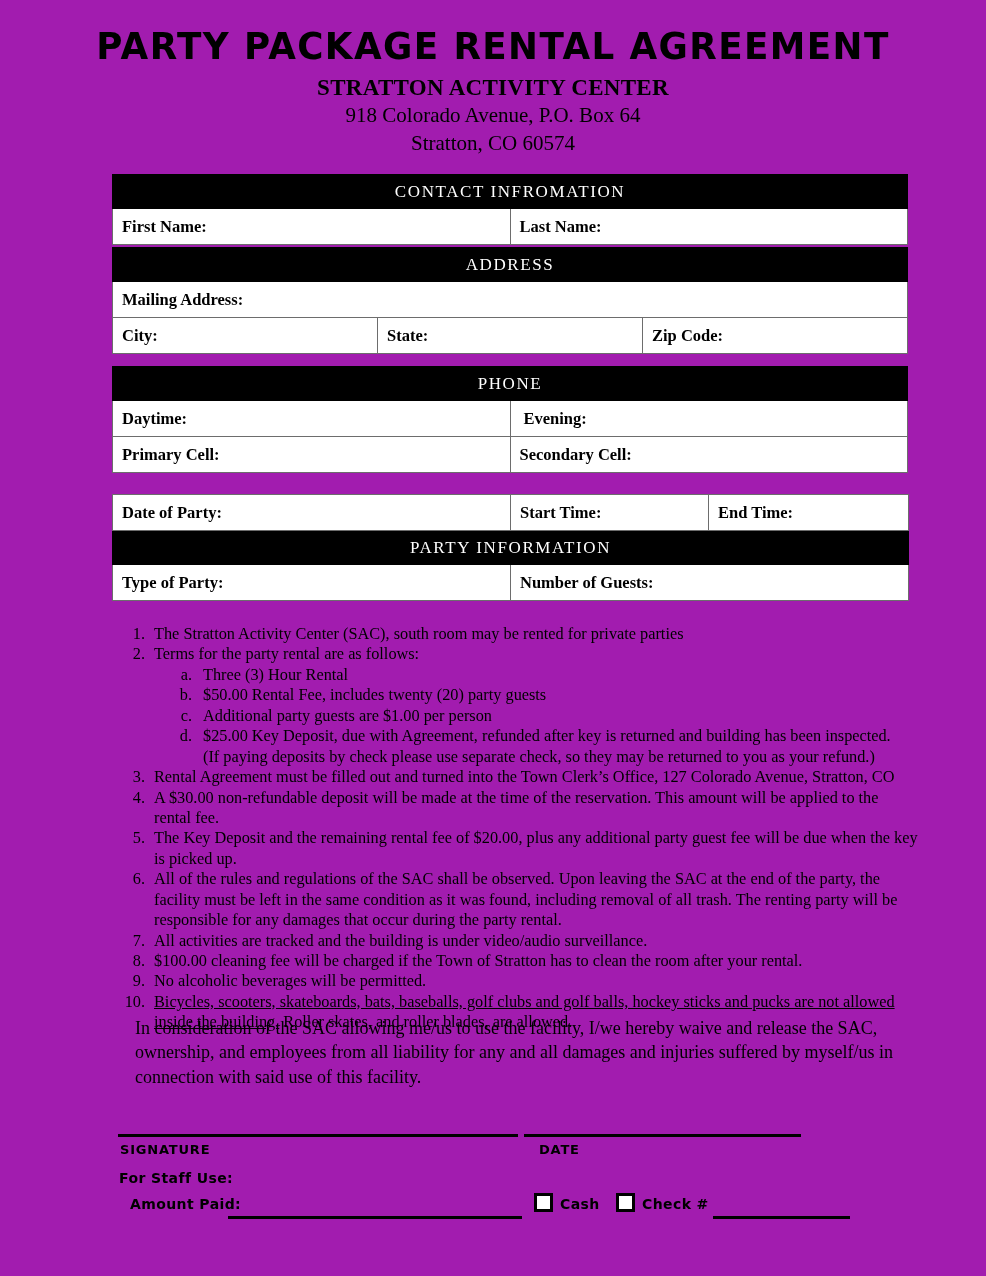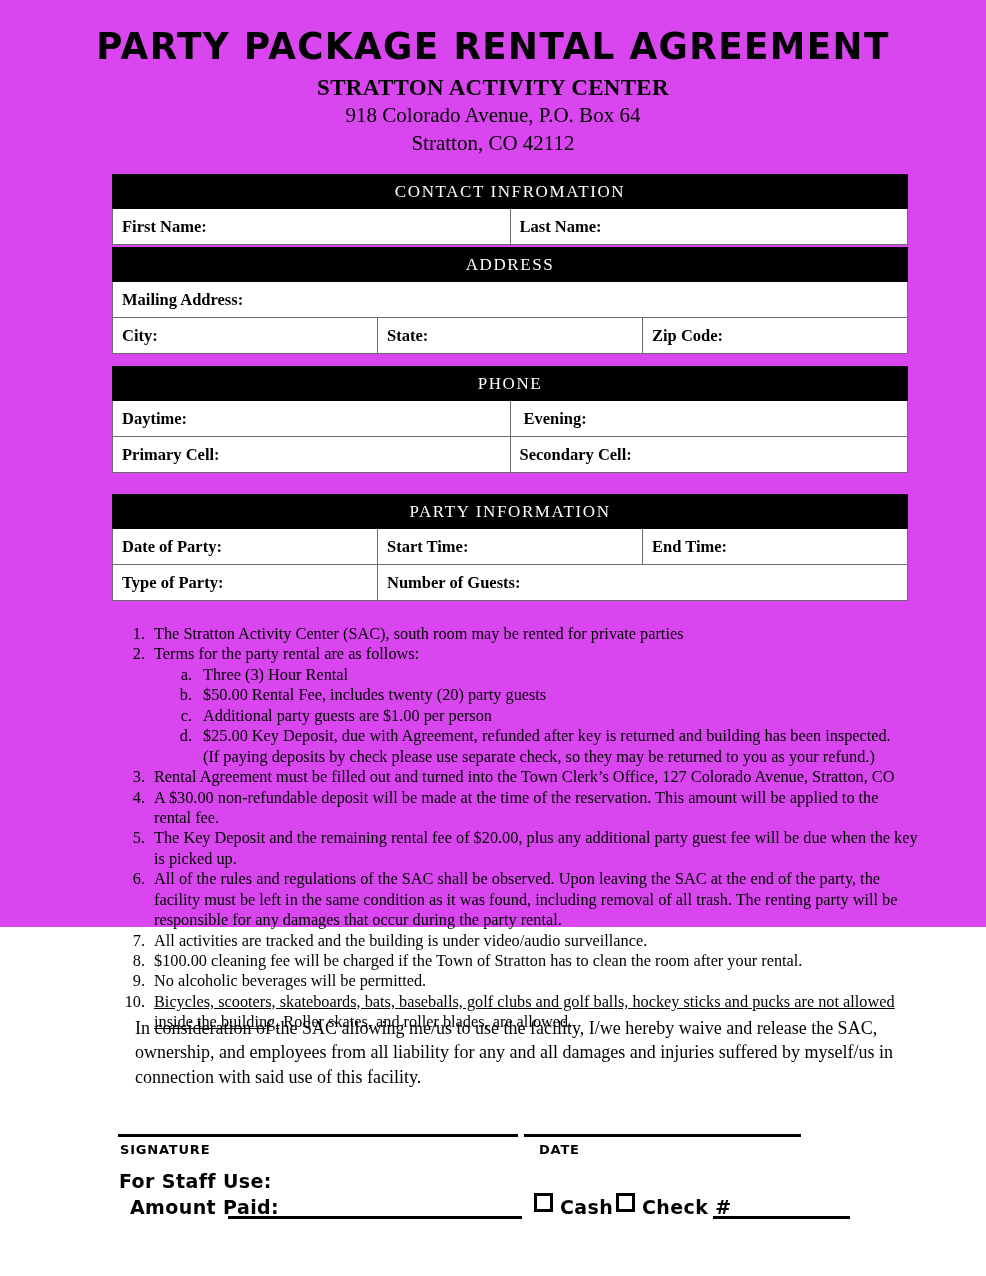--- a/index.html
+++ b/index.html
@@ -13,22 +13,22 @@
     position: relative;
     font-family: "Liberation Serif", serif;
     color: #000000;
     overflow: hidden;
   }
 
   .page {
     position: absolute;
     left: 0; top: 0;
     width: 986px;
-    height: 927px;
-    background: #d946ef;
+    height: 1276px;
+    background: #a21caf;
   }
 
   
   .doc-header {
     text-align: center;
     padding-top: 26px;
   }
   .doc-title {
     font-family: "DejaVu Sans", sans-serif;
     font-weight: bold;
@@ -126,21 +126,21 @@
   .comic {
     font-family: "DejaVu Sans", sans-serif;
     font-weight: bold;
     position: absolute;
     letter-spacing: 0.4px;
   }
   .caps-small {
     font-size: 13px;
     letter-spacing: 0.8px;
   }
-  .staff-lbl { font-size: 19px; }
+  .staff-lbl { font-size: 14px; }
   .rule {
     position: absolute;
     border-bottom: 3px solid #000;
     height: 0;
   }
   .chkbox {
     position: absolute;
     width: 19px;
     height: 19px;
     border: 3px solid #000;
@@ -150,21 +150,21 @@
 </style>
 </head>
 <body>
 
 <div class="page">
 
   <div class="doc-header">
     <div class="doc-title">PARTY PACKAGE RENTAL AGREEMENT</div>
     <div class="org-name">STRATTON ACTIVITY CENTER</div>
     <div class="org-addr">918 Colorado Avenue, P.O. Box 64</div>
-    <div class="org-addr">Stratton, CO 42112</div>
+    <div class="org-addr">Stratton, CO 60574</div>
   </div>
 
   <table class="form-table" style="top:174px;">
     <tbody>
         <tr>
       <td class="section-head" colspan="2">CONTACT INFROMATION</td>
     </tr>
     <tr>
       <td style="width:398px;">First Name:</td>
       <td style="width:398px;">Last Name:</td>
@@ -200,28 +200,28 @@
     <tr>
       <td>Primary Cell:</td>
       <td>Secondary Cell:</td>
     </tr>
   </tbody>
     </table>
 
   <table class="form-table" style="top:494px;">
     <tbody>
         <tr>
-      <td class="section-head" colspan="3">PARTY INFORMATION</td>
-    </tr>
-    <tr>
       <td style="width:398px;">Date of Party:</td>
       <td style="width:198px;">Start Time:</td>
       <td style="width:200px;">End Time:</td>
     </tr>
     <tr>
+      <td class="section-head" colspan="3">PARTY INFORMATION</td>
+    </tr>
+    <tr>
       <td>Type of Party:</td>
       <td colspan="2">Number of Guests:</td>
     </tr>
   </tbody>
     </table>
 
   <div class="terms" style="top:624px;">
 
     <div class="li-row lvl1">
       <span class="li-marker">1.</span>

